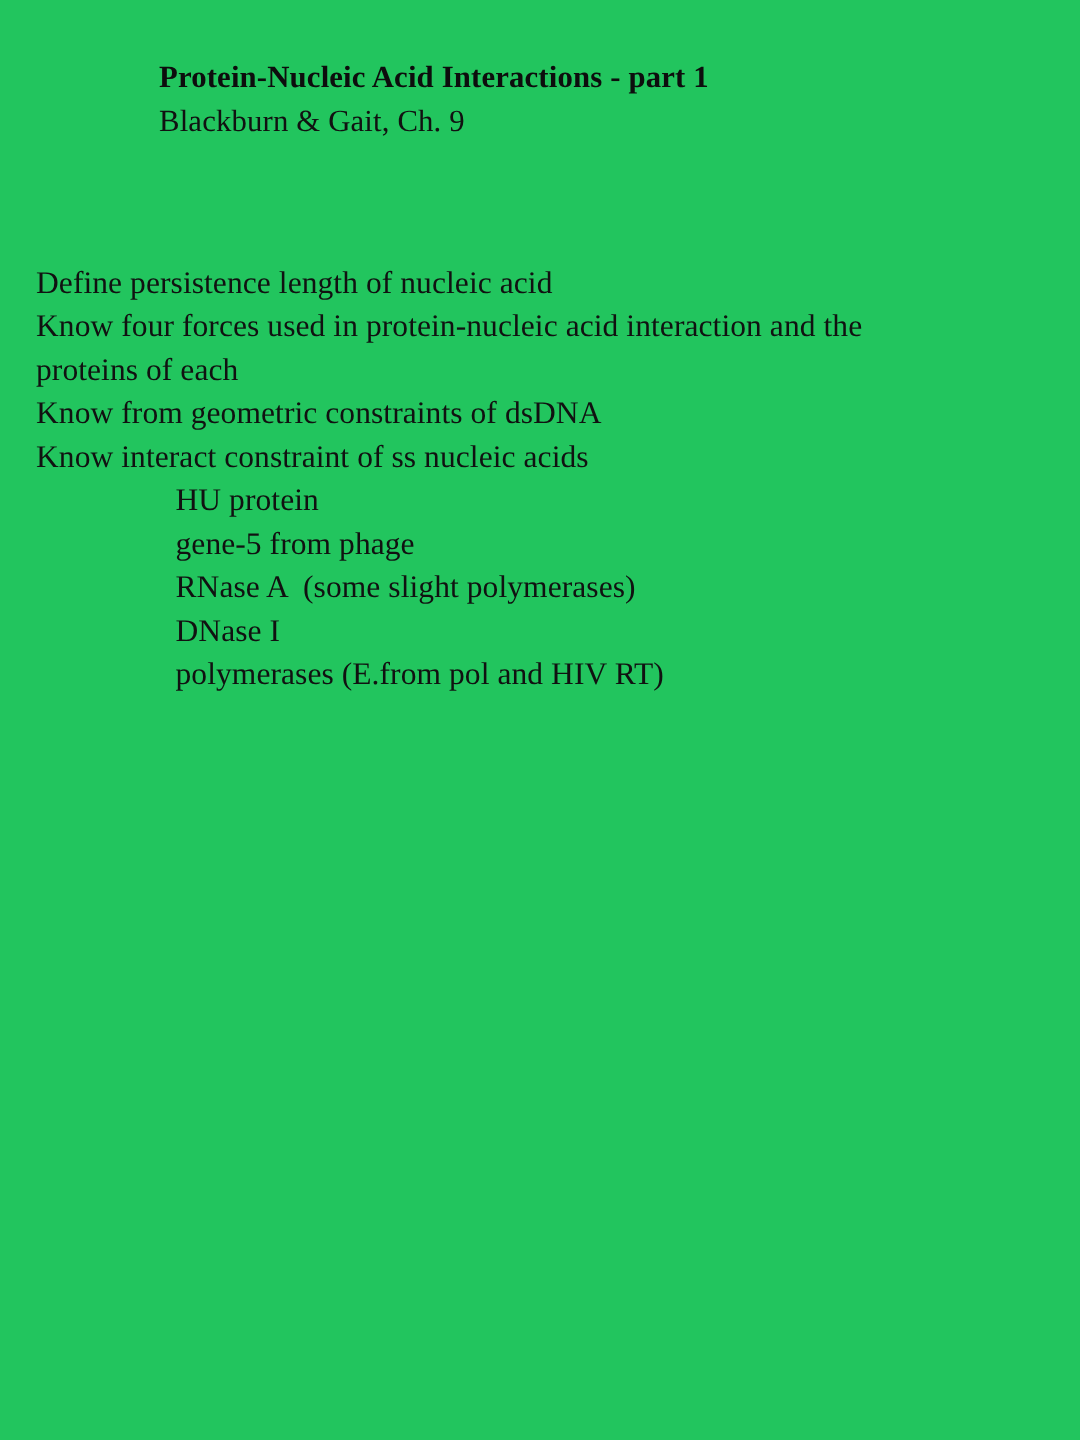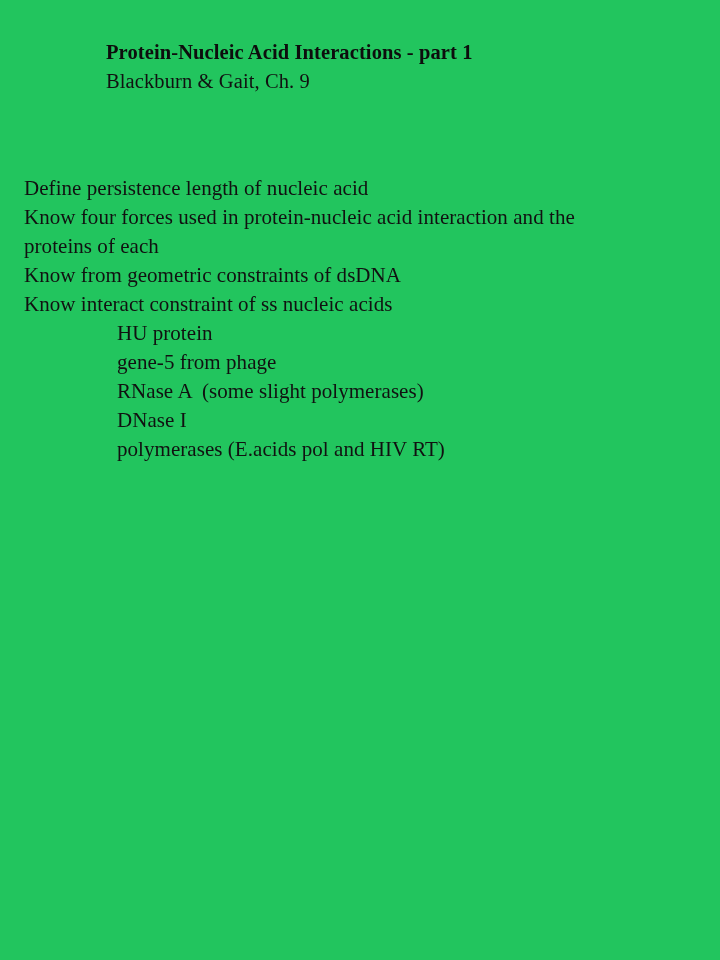--- a/index.html
+++ b/index.html
@@ -84,16 +84,16 @@
   <div class="body-block">
       <div class="body-line">Define persistence length of nucleic acid</div>
       <div class="body-line">Know four forces used in protein-nucleic acid interaction and the</div>
       <div class="body-line">proteins of each</div>
       <div class="body-line">Know from geometric constraints of dsDNA</div>
       <div class="body-line">Know interact constraint of ss nucleic acids</div>
       <div class="body-line level-2">HU protein</div>
       <div class="body-line level-2">gene-5 from phage</div>
       <div class="body-line level-2">RNase A  (some slight polymerases)</div>
       <div class="body-line level-2">DNase I</div>
-      <div class="body-line level-2">polymerases (E.acids pol and HIV RT)</div>
+      <div class="body-line level-2">polymerases (E.from pol and HIV RT)</div>
     </div>
 
 </div>
 
 </body></html>

